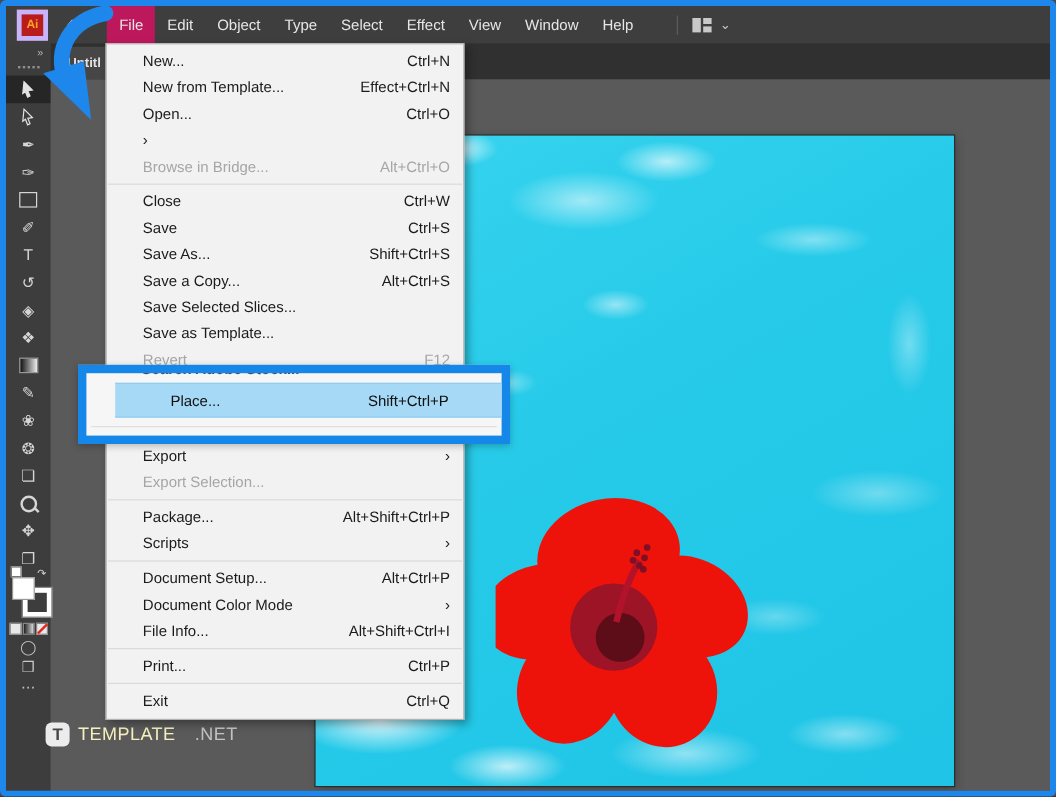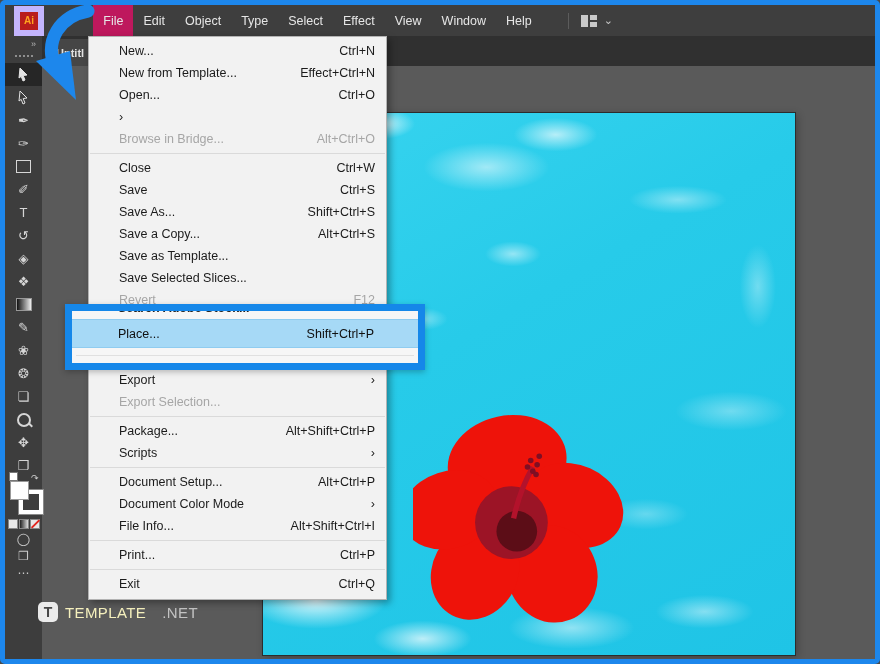--- a/index.html
+++ b/index.html
@@ -3,21 +3,21 @@
 <meta charset="utf-8">
 <style>
   html,body{margin:0;padding:0;background:#222;}
   .stage{position:relative;width:880px;height:664px;background:#4a4a4a;overflow:hidden;
          font-family:"Liberation Sans",sans-serif;-webkit-font-smoothing:antialiased;}
   .frame{position:absolute;inset:0;border:5px solid #1d87ec;border-radius:5px;pointer-events:none;z-index:40;}
 
   
   .menubar{position:absolute;left:5px;top:5px;right:5px;height:31px;background:#3e3e3e;
            display:flex;align-items:center;z-index:6;}
-  .ai-logo{width:18px;height:18px;margin-left:9px;border:6px solid #c4b5fd;background:#b91c1c;
+  .ai-logo{width:18px;height:18px;margin-left:9px;border:4px solid #c4b5fd;background:#b91c1c;
            color:#ffa21f;font-size:10px;font-weight:bold;display:flex;align-items:center;justify-content:center;}
   .home-ic{margin-left:15px;color:#e9e9e9;font-size:17px;line-height:1;}
   .menus{display:flex;margin-left:24px;height:100%;}
   .menu-item{padding:0 10px;display:flex;align-items:center;color:#e6e6e6;font-size:12.5px;cursor:default;}
   .menu-item.active{background:#be185d;}
   .mb-right{display:flex;align-items:center;margin-left:14px;}
   .vsep{width:1px;height:16px;background:#5c5c5c;margin:0 12px;}
   .ws-icon{display:flex;gap:2px;}
   .ws-icon .c1{width:7px;height:12px;background:#c9c9c9;}
   .ws-icon .c2{display:flex;flex-direction:column;gap:2px;}
@@ -94,21 +94,21 @@
   .msep{height:7px;display:flex;align-items:center;padding:0 1px;}
   .msep i{display:block;width:100%;height:1px;background:#dadada;}
   .mcover{height:58px;}
 
   
   .annot{position:absolute;left:65px;top:304px;width:360px;height:66px;border:7px solid #1587e9;
          background:#f6f6f6;z-index:12;box-sizing:border-box;box-shadow:0 2px 6px rgba(0,0,0,.25);}
   .annot .sliver{height:8px;overflow:hidden;padding-left:46px;}
   .annot .sliver span{display:block;margin-top:-10px;font-size:12.5px;font-weight:bold;color:#222;}
   .annot .place-row{height:27px;background:#a6d9f6;border-top:1px solid #8fccf0;border-bottom:1px solid #8fccf0;
-         display:flex;align-items:center;padding:0 44px 0 46px;font-size:12.5px;color:#101010;}
+         display:flex;align-items:center;padding:0 44px 0 46px;font-size:12.5px;color:#101010;margin-left:24px;}
   .annot .place-row .lbl{flex:1;}
   .annot .post{height:15px;display:flex;align-items:center;padding:0 4px;}
   .annot .post i{display:block;width:100%;height:1px;background:#e0e0e0;}
 
   .blue-arrow{position:absolute;left:30px;top:4px;z-index:20;}
 </style>
 </head>
 <body>
 
 <div class="stage">
@@ -262,25 +262,25 @@
         </div>
         <div class="mrow">
           <span class="lbl">Save As...</span>
           <span class="sc">Shift+Ctrl+S</span>
         </div>
         <div class="mrow">
           <span class="lbl">Save a Copy...</span>
           <span class="sc">Alt+Ctrl+S</span>
         </div>
         <div class="mrow">
+          <span class="lbl">Save Selected Slices...</span>
+          <span class="sc"></span>
+        </div>
+        <div class="mrow">
           <span class="lbl">Save as Template...</span>
-          <span class="sc"></span>
-        </div>
-        <div class="mrow">
-          <span class="lbl">Save Selected Slices...</span>
           <span class="sc"></span>
         </div>
         <div class="mrow dis">
           <span class="lbl">Revert</span>
           <span class="sc">F12</span>
         </div>
         <div class="mcover"></div>
         <div class="mrow">
           <span class="lbl">Export</span>
           <span class="sc">›</span>

